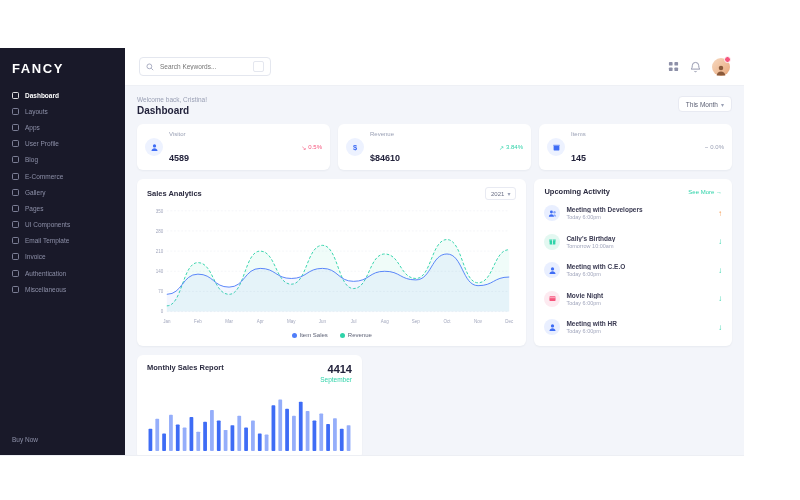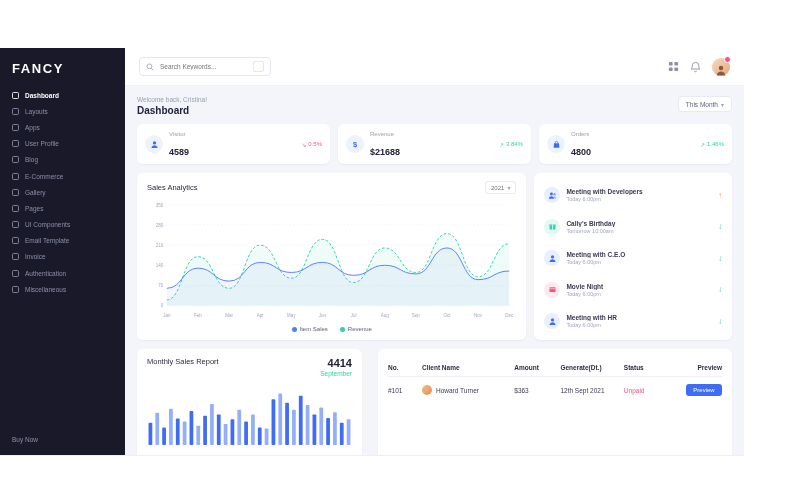--- a/index.html
+++ b/index.html
@@ -39,50 +39,50 @@
               color:#5a5f73;display:flex;align-items:center;gap:3px;cursor:pointer;}
   .chevron::after{content:"▾";font-size:6px;color:#9aa0b5;}
   
   .stats{display:flex;gap:8px;margin-bottom:9px;}
   .stat-card{flex:1;background:#fff;border-radius:6px;padding:7px 8px;display:flex;align-items:center;
              gap:6px;box-shadow:0 1px 2px rgba(20,30,60,.05);min-width:0;}
   .stat-icon{width:18px;height:18px;border-radius:50%;background:#edf2ff;color:#3e6cf5;display:flex;
              align-items:center;justify-content:center;flex-shrink:0;}
   .stat-mid{flex:1;min-width:0;}
   .stat-label{font-size:6px;color:#9aa0b5;}
-  .stat-value{font-size:9px;font-weight:700;color:#23233c;margin-top:10px;white-space:nowrap;}
+  .stat-value{font-size:9px;font-weight:700;color:#23233c;margin-top:16px;white-space:nowrap;}
   .stat-change{font-size:6px;display:flex;gap:2px;align-items:center;white-space:nowrap;}
   .trend-up{color:#2fd3a9;} .trend-down{color:#f6547c;} .trend-flat{color:#9aa0b5;}
   
   .mid-row{display:flex;gap:8px;margin-bottom:9px;align-items:stretch;}
   .card{background:#fff;border-radius:6px;box-shadow:0 1px 2px rgba(20,30,60,.05);}
   .sales-card{flex:2.08;padding:8px 10px;min-width:0;}
   .card-head{display:flex;justify-content:space-between;align-items:center;margin-bottom:3px;}
-  .card-title{font-size:7.5px;font-weight:400;color:#2b2b40;}
+  .card-title{font-size:7.5px;font-weight:700;color:#2b2b40;}
   .year-select{font-size:6px;color:#6b7086;border:1px solid #e8eaf2;border-radius:3px;padding:2px 5px;
                display:flex;gap:3px;align-items:center;cursor:pointer;background:#fff;}
   .sales-svg{width:100%;height:128px;display:block;}
   .legend{display:flex;justify-content:center;gap:12px;font-size:6px;color:#5a5f73;margin-top:1px;}
   .legend-item{display:flex;align-items:center;gap:3px;}
   .legend-dot{width:5px;height:5px;border-radius:50%;display:inline-block;background:#888;}
   
   .activity-card{flex:1;padding:8px 10px;display:flex;flex-direction:column;min-width:0;}
   .see-more{font-size:6px;color:#2fd3a9;cursor:pointer;white-space:nowrap;}
   .activity-list{display:flex;flex-direction:column;flex:1;justify-content:space-between;padding-top:3px;}
   .activity-item{display:flex;align-items:center;gap:6px;padding:3px 0;cursor:pointer;}
   .act-icon{width:16px;height:16px;border-radius:50%;display:flex;align-items:center;justify-content:center;flex-shrink:0;}
   .act-blue{background:#e9efff;color:#3e6cf5;} .act-teal{background:#e3f8f1;color:#2fd3a9;}
   .act-red{background:#fdeaf0;color:#f6547c;}
   .act-texts{flex:1;min-width:0;}
   .act-title{font-size:6.5px;font-weight:600;color:#3a3a52;white-space:nowrap;overflow:hidden;}
   .act-time{font-size:5.5px;color:#a2a7bd;margin-top:1px;}
   .act-arrow{font-size:8px;flex-shrink:0;}
   .act-up{color:#f5a05a;} .act-down{color:#2fd3a9;}
   
-  .bottom-row{display:flex;gap:16px;height:122px;}
+  .bottom-row{display:flex;gap:16px;height:122px;flex-direction:column;}
   .monthly-card{width:205px;flex-shrink:0;padding:8px 10px;}
   .monthly-head{display:flex;justify-content:space-between;align-items:flex-start;}
   .monthly-value{font-size:11px;font-weight:700;color:#23233c;text-align:right;line-height:1.1;}
   .monthly-month{font-size:6.5px;color:#2fd3a9;text-align:right;margin-top:1px;}
   .monthly-svg{width:100%;height:62px;display:block;margin-top:6px;}
   .invoice-card{flex:1;padding:8px 10px;min-width:0;}
   .more-btn{width:13px;height:13px;border-radius:50%;background:#edf2ff;color:#3e6cf5;font-size:7px;
             display:flex;align-items:center;justify-content:center;cursor:pointer;}
   .more-btn::after{content:"⋮";}
   .inv-table{margin-top:7px;}
@@ -231,41 +231,41 @@
           </span>
         </div>
         <div class="stat-card">
           <span class="stat-icon">
             <svg viewBox="0 0 10 10" width="10" height="10">
               <text x="5" y="7.6" text-anchor="middle" font-size="7.5" font-weight="bold" fill="currentColor">$</text>
             </svg>
           </span>
           <span class="stat-mid">
             <div class="stat-label">Revenue</div>
-            <div class="stat-value">$21688</div>
+            <div class="stat-value">$84610</div>
           </span>
           <span class="stat-change trend-up">
             <span>↗</span>
             <span>3.84%</span>
           </span>
         </div>
         <div class="stat-card">
           <span class="stat-icon">
             <svg viewBox="0 0 10 10" width="9" height="9" fill="currentColor">
-              <path d="M2.3 3.6h5.4l.5 5H1.8z"></path>
-              <path d="M3.6 3.8V3a1.4 1.4 0 0 1 2.8 0v.8" fill="none" stroke="currentColor" stroke-width=".8"></path>
+              <rect x="1.8" y="3.2" width="6.4" height="5" rx=".6"></rect>
+              <rect x="1.3" y="1.9" width="7.4" height="1.4" rx=".4" opacity=".65"></rect>
             </svg>
           </span>
           <span class="stat-mid">
-            <div class="stat-label">Orders</div>
-            <div class="stat-value">4800</div>
-          </span>
-          <span class="stat-change trend-up">
-            <span>↗</span>
-            <span>1.46%</span>
+            <div class="stat-label">Items</div>
+            <div class="stat-value">145</div>
+          </span>
+          <span class="stat-change trend-flat">
+            <span>~</span>
+            <span>0.0%</span>
           </span>
         </div>
       </div>
 
       <div class="mid-row">
         <div class="card sales-card">
           <div class="card-head">
             <span class="card-title">Sales Analytics</span>
             <span class="year-select">
               <span>2021</span>
@@ -308,20 +308,24 @@
               <span>Item Sales</span>
             </span>
             <span class="legend-item">
               <span class="legend-dot" style="background: rgb(47, 211, 169);"></span>
               <span>Revenue</span>
             </span>
           </div>
         </div>
 
         <div class="card activity-card">
+          <div class="card-head">
+            <span class="card-title">Upcoming Activity</span>
+            <span class="see-more">See More →</span>
+          </div>
           <div class="activity-list">
             <div class="activity-item">
               <span class="act-icon act-blue">
                 <svg viewBox="0 0 10 10" width="9" height="9" fill="currentColor">
                   <circle cx="3.8" cy="3.4" r="1.6"></circle>
                     <path d="M.9 8.6c.3-1.8 1.5-2.7 2.9-2.7s2.6.9 2.9 2.7z"></path>
                   <circle cx="7.2" cy="3.6" r="1.3" opacity=".6"></circle>
                     <path d="M6.4 5.8c1.3.1 2.3.9 2.6 2.4H7.2" opacity=".6"></path>
                 </svg>
               </span>

